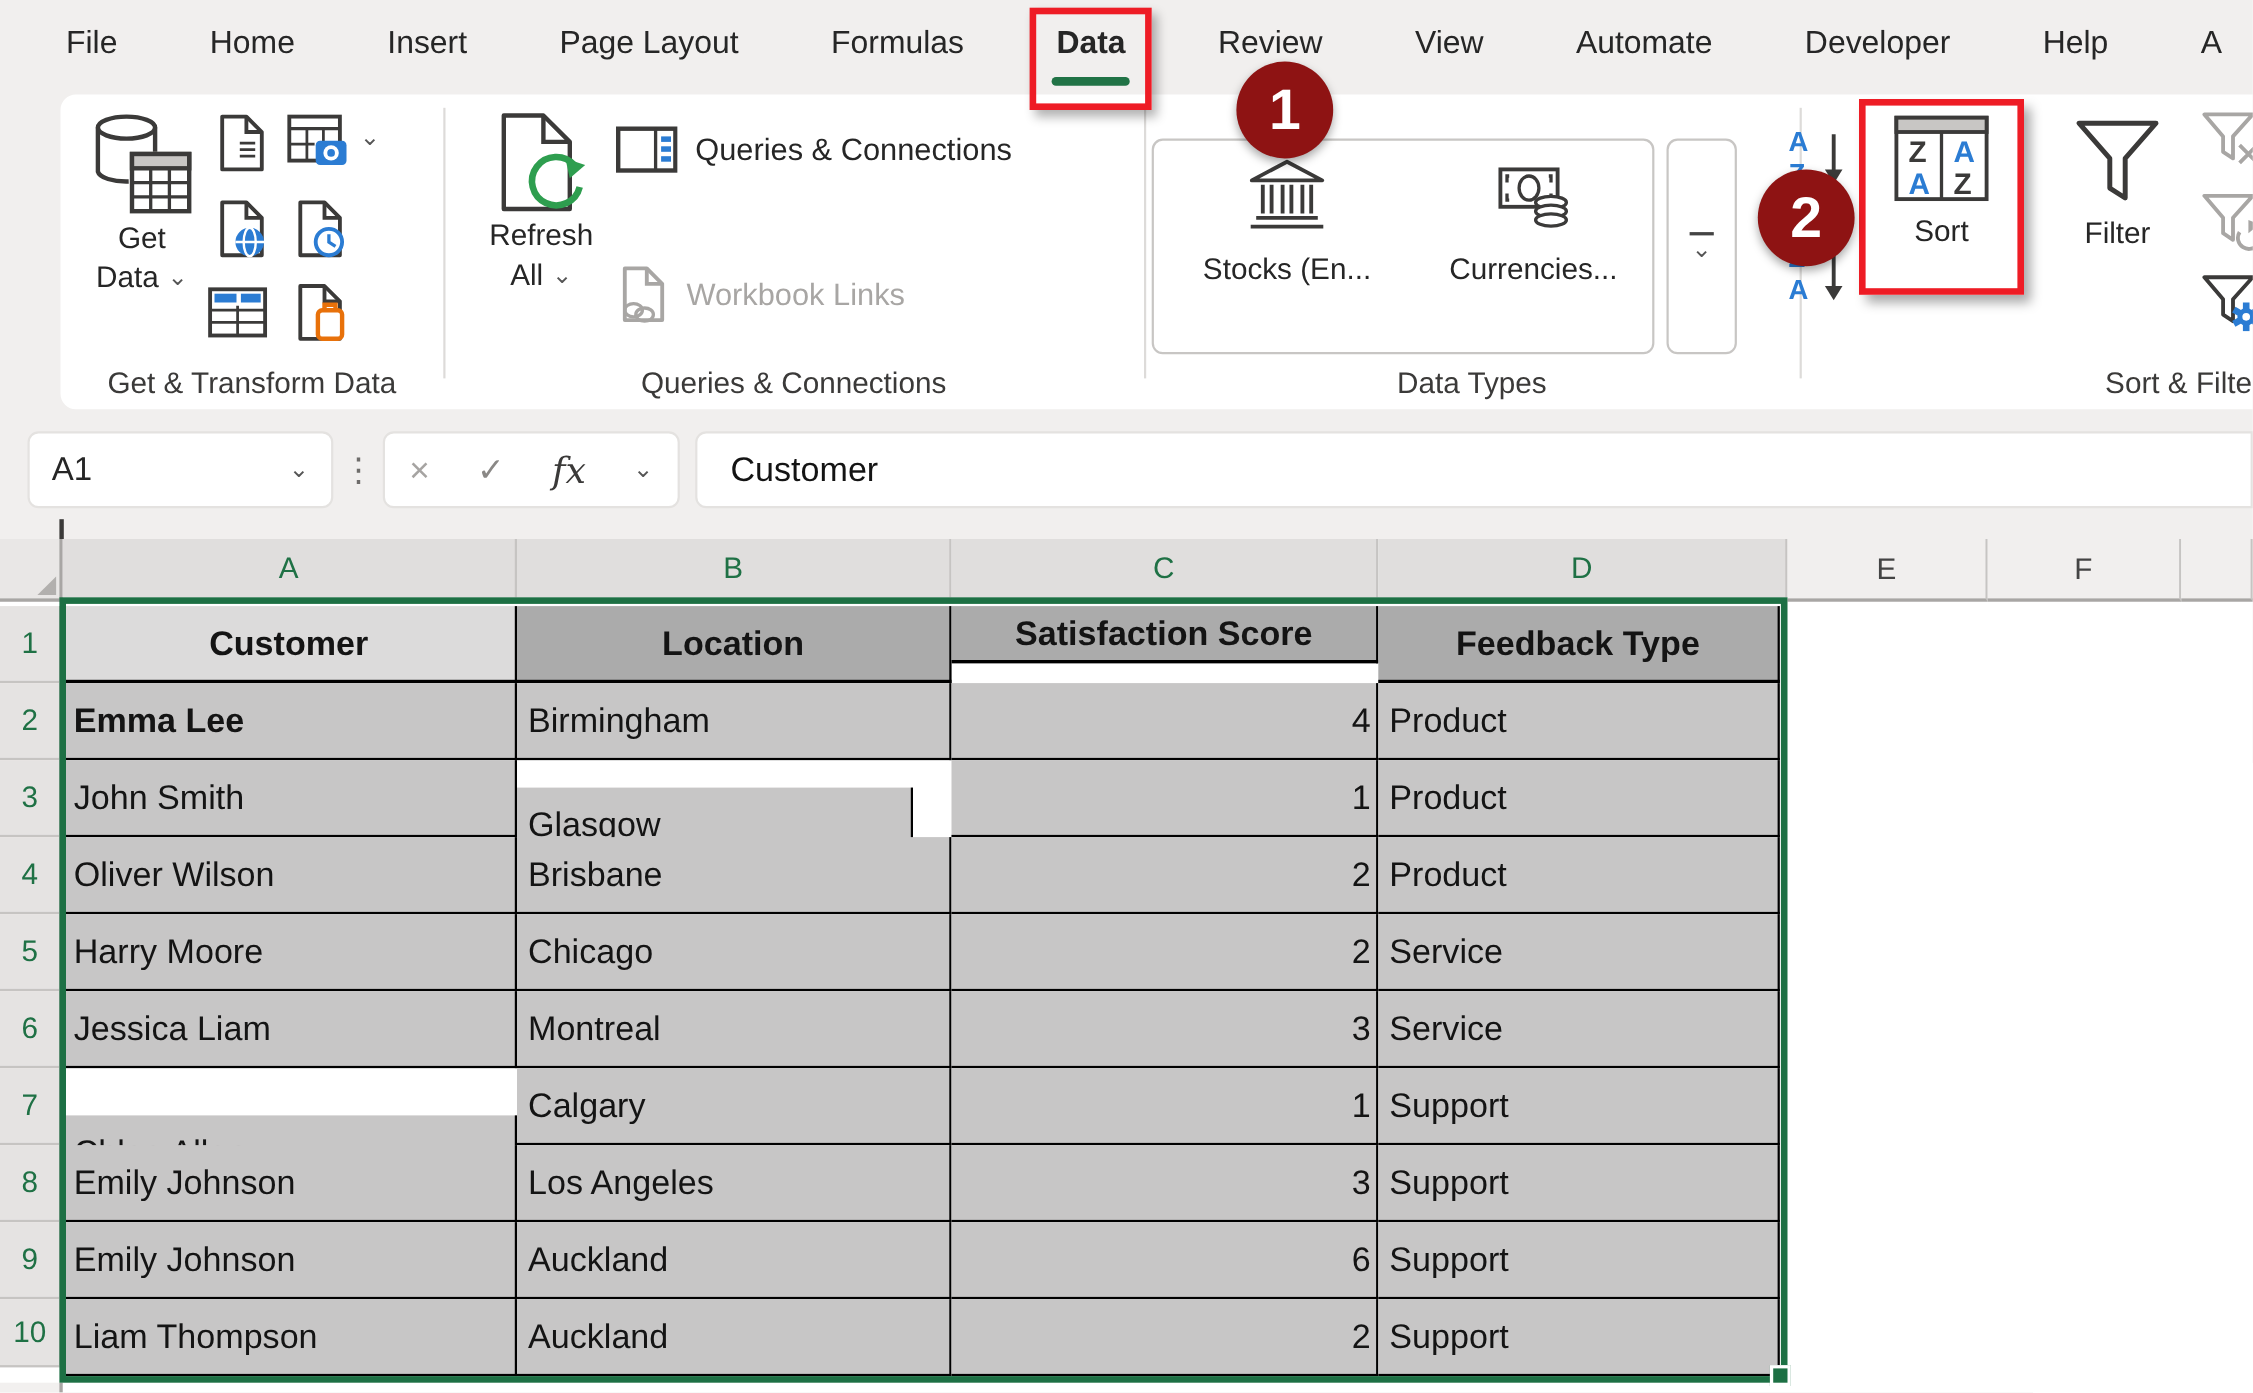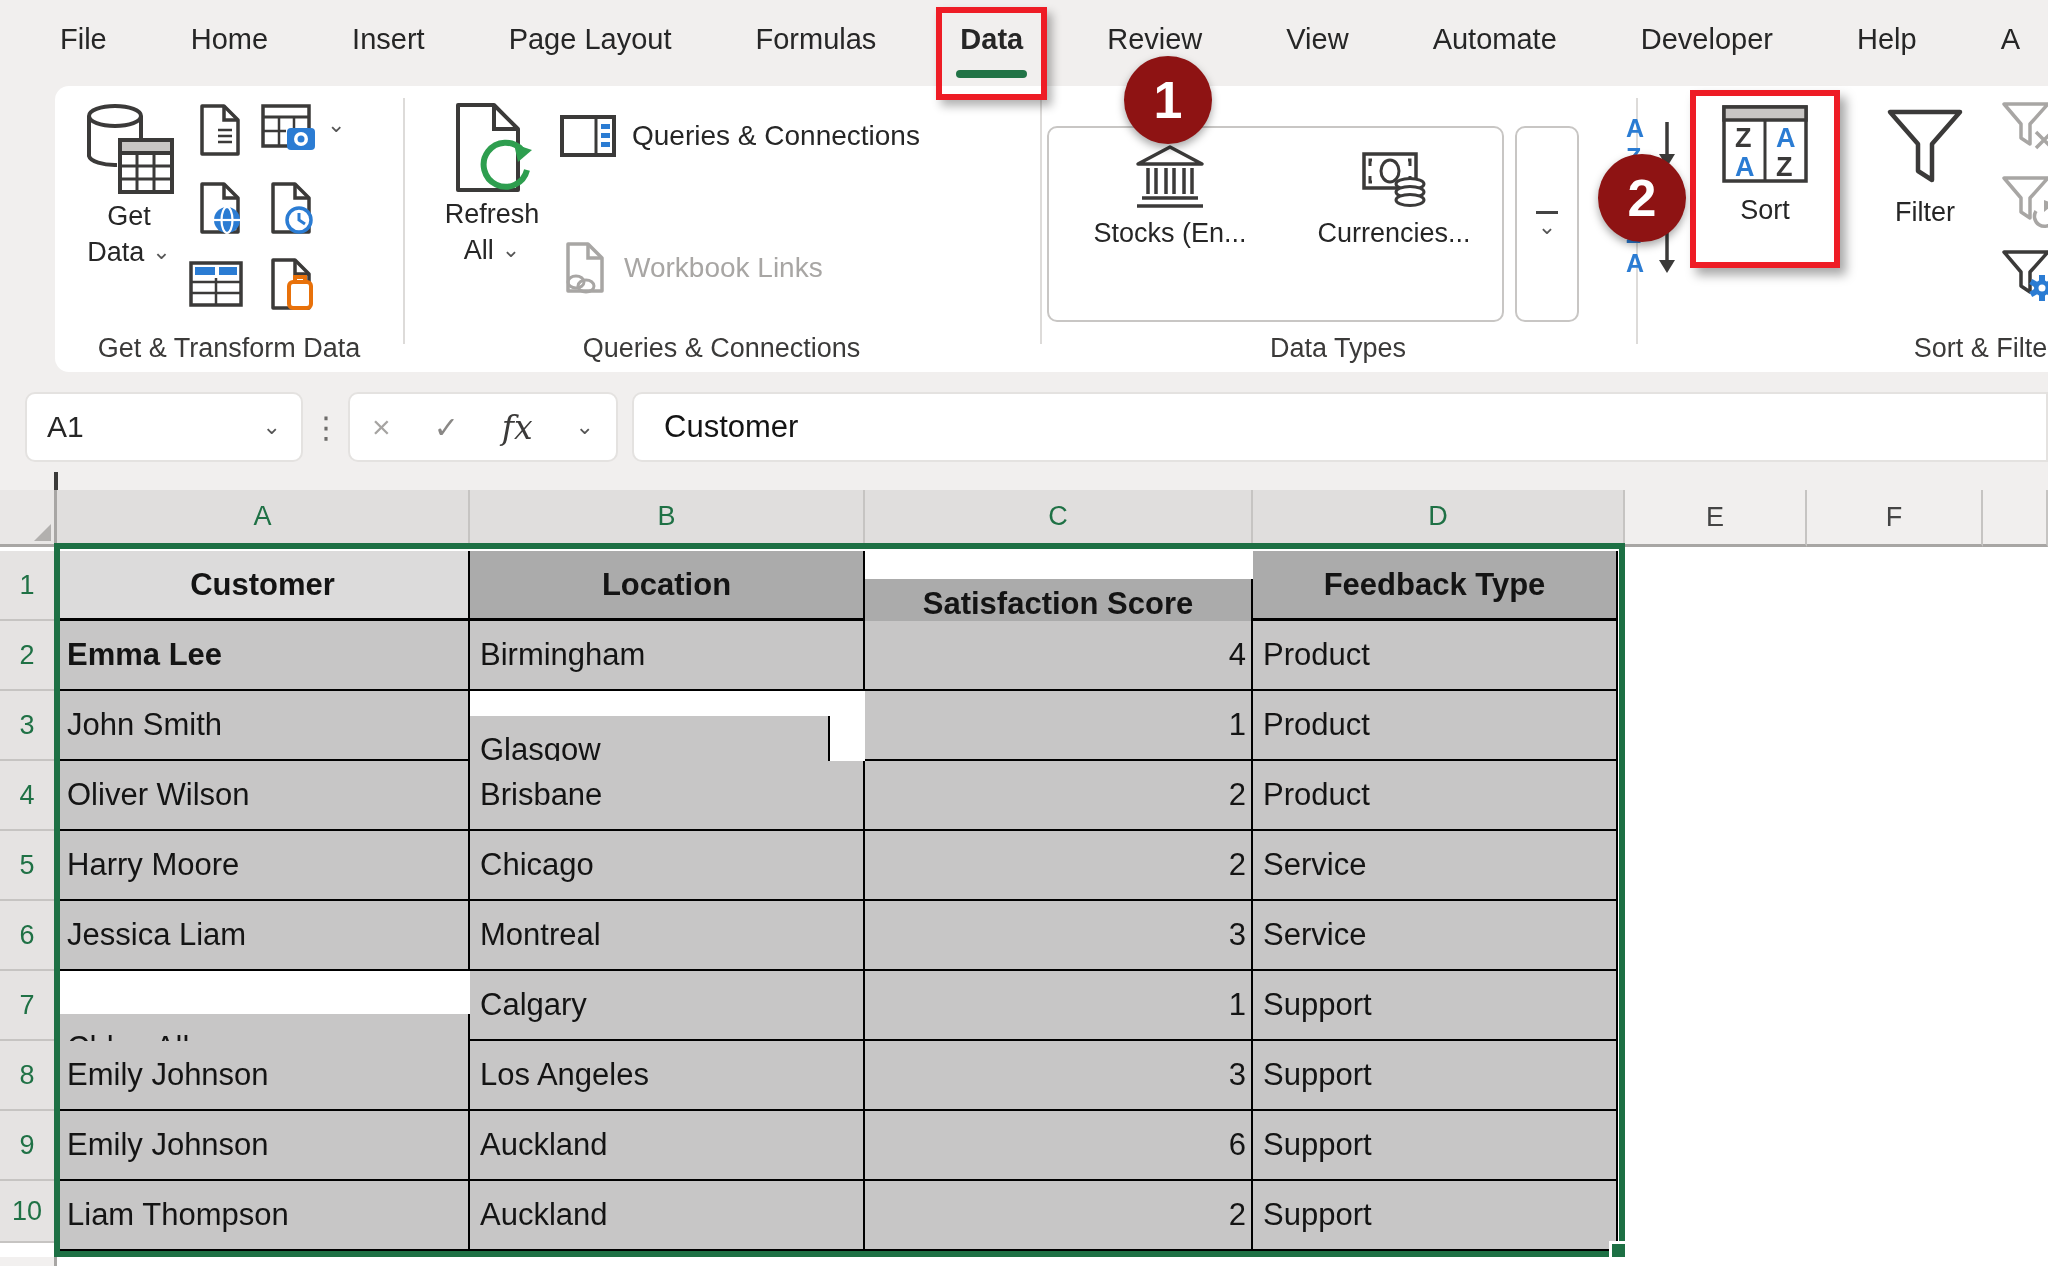--- a/index.html
+++ b/index.html
@@ -24,21 +24,21 @@
   .bigbtn{position:absolute;display:flex;flex-direction:column;align-items:center;font-size:27px;color:#262626}
   .bigbtn .lbl{line-height:36px}
   .l2{display:flex;align-items:center;gap:8px}
   .chev{font-size:22px;color:#555;line-height:1}
   .small-icon{position:absolute;width:56px;height:56px;display:flex;align-items:center;justify-content:center}
   .qc-item{position:absolute;display:flex;align-items:center;gap:16px;font-size:28px;height:56px}
   .qc-item.disabled{color:#a8a6a4}
   #dt-gallery{position:absolute;left:992px;top:40px;width:457px;height:196px;border:2px solid #c8c6c4;
               border-radius:10px;background:#fff;box-sizing:border-box}
   .dt-item{position:absolute;top:12px;width:210px;display:flex;flex-direction:column;align-items:center;
-           gap:2px;font-size:27px;color:#262626;white-space:nowrap}
+           gap:14px;font-size:27px;color:#262626;white-space:nowrap}
   #dt-more{position:absolute;left:1460px;top:40px;width:64px;height:196px;border:2px solid #c8c6c4;
            border-radius:10px;display:flex;flex-direction:column;align-items:center;justify-content:center;
            gap:0px;box-sizing:border-box;background:#fff}
   #dt-more .bar{width:22px;height:3px;background:#444;margin-bottom:2px}
   #sort-redbox{position:absolute;left:1635px;top:4px;width:150px;height:178px;border:6px solid #ee1c25;
                box-sizing:border-box;box-shadow:6px 7px 10px rgba(0,0,0,.35);z-index:9;pointer-events:none}
 
   
   .badge{position:absolute;width:88px;height:88px;border-radius:50%;background:#8e1313;color:#fff;
          display:flex;align-items:center;justify-content:center;font-size:52px;font-weight:bold;z-index:40;
@@ -417,21 +417,21 @@
       <div class="rowhead" style="top: 761px; height: 70px;">4</div>
       <div class="rowhead" style="top: 831px; height: 70px;">5</div>
       <div class="rowhead" style="top: 901px; height: 70px;">6</div>
       <div class="rowhead" style="top: 971px; height: 70px;">7</div>
       <div class="rowhead" style="top: 1041px; height: 70px;">8</div>
       <div class="rowhead" style="top: 1111px; height: 70px;">9</div>
       <div class="rowhead" style="top: 1181px; height: 62px; text-align: right;">10</div>
       <div class="rowhead partial" style="top: 1257px; height: 9px;"></div>
       <div class="cell hdr a1" style="left: 57px; width: 413px; top: 551px; height: 70px;">Customer</div>
       <div class="cell hdr" style="left: 470px; width: 395px; top: 551px; height: 70px;">Location</div>
-      <div class="cell hdr" style="left: 865px; width: 388px; top: 551px; height: 52px; margin-top: 28px;">Satisfaction Score</div>
+      <div class="cell hdr" style="left: 865px; width: 388px; top: 551px; height: 52px;">Satisfaction Score</div>
       <div class="cell hdr" style="left: 1253px; width: 365px; top: 551px; height: 70px;">Feedback Type</div>
       <div class="cell" style="left: 57px; width: 413px; top: 621px; height: 70px; font-weight: bold;">Emma Lee</div>
       <div class="cell" style="left: 470px; width: 395px; top: 621px; height: 70px;">Birmingham</div>
       <div class="cell num" style="left: 865px; width: 388px; top: 621px; height: 70px;">4</div>
       <div class="cell" style="left: 1253px; width: 365px; top: 621px; height: 70px;">Product</div>
       <div class="cell" style="left: 57px; width: 413px; top: 691px; height: 70px;">John Smith</div>
       <div class="cell" style="left: 470px; width: 360px; top: 716px; height: 70px;">Glasgow</div>
       <div class="cell num" style="left: 865px; width: 388px; top: 691px; height: 70px;">1</div>
       <div class="cell" style="left: 1253px; width: 365px; top: 691px; height: 70px;">Product</div>
       <div class="cell" style="left: 57px; width: 413px; top: 761px; height: 70px;">Oliver Wilson</div>

